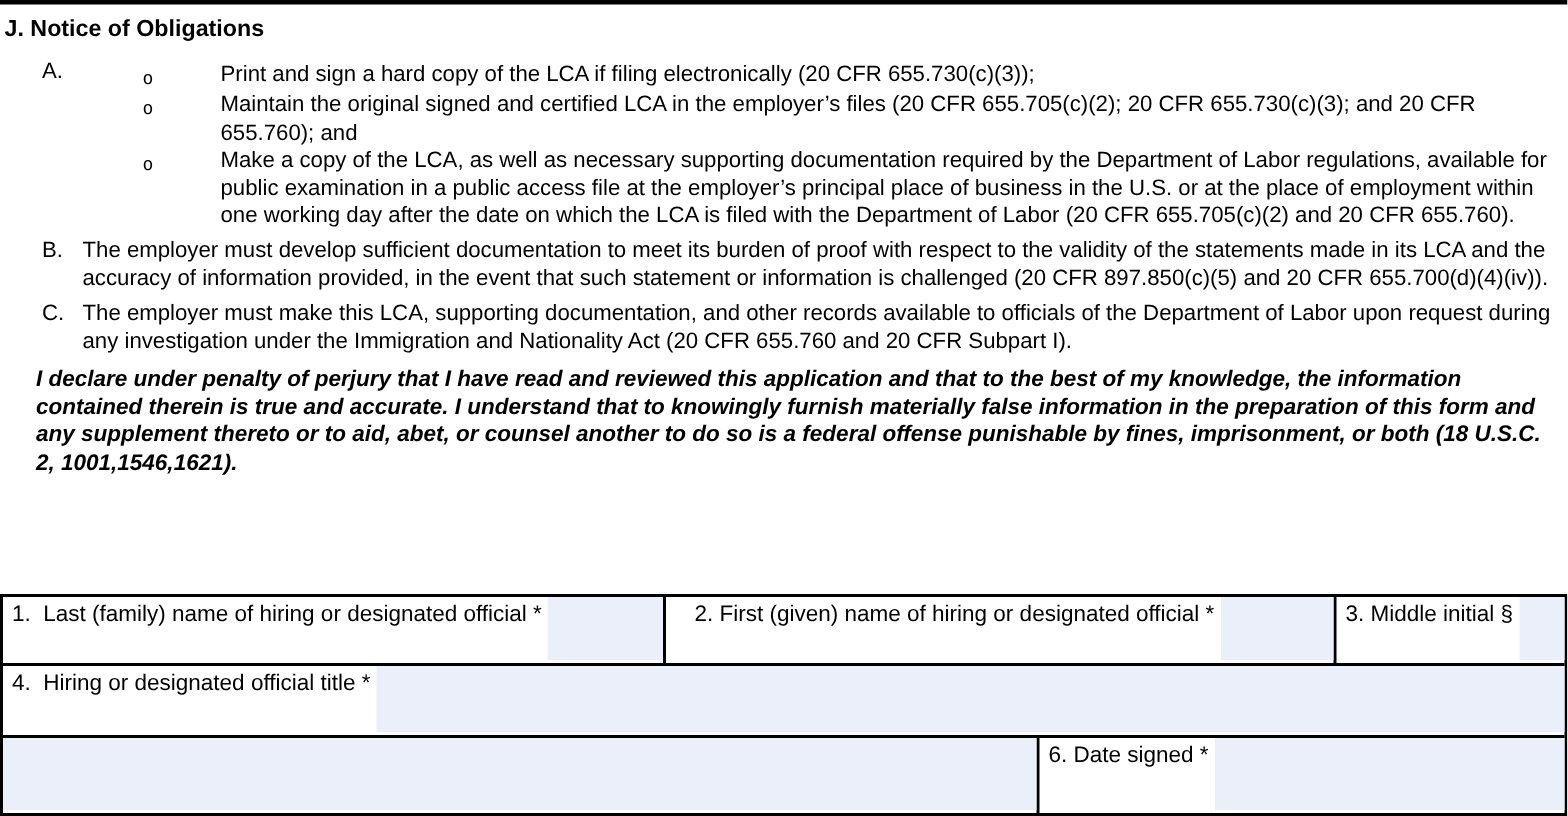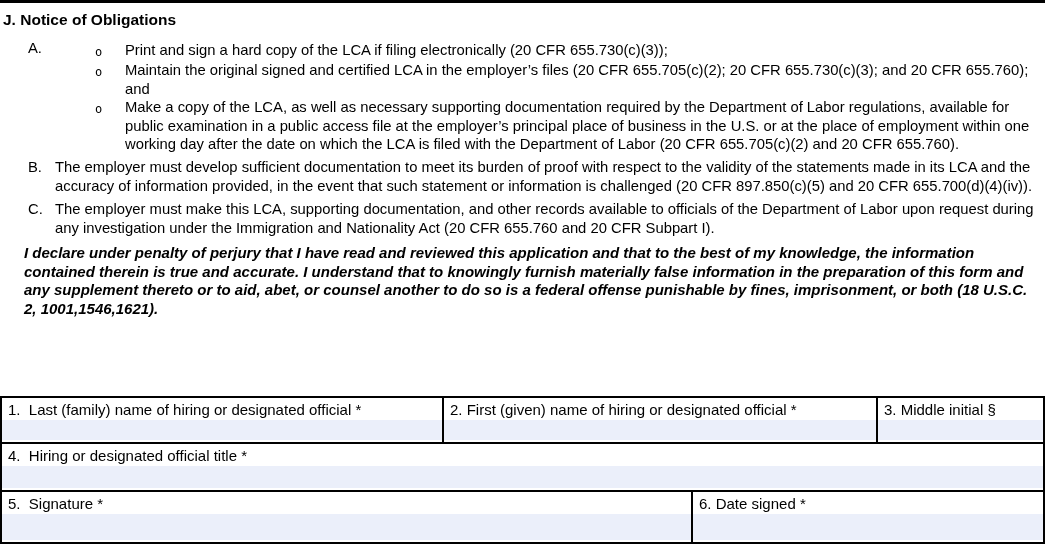--- a/index.html
+++ b/index.html
@@ -21,41 +21,41 @@
   .item { display:flex; margin-top:5px; }
   .item-marker { flex:none; width:27px; }
   .item-body { flex:1; max-width:985px; }
   .bullet-list { margin-top:2px; }
   .bullet { display:flex; }
   .bullet-marker {
     flex:none; width:30px; margin-left:40px;
     font-family:"DejaVu Sans Mono", monospace;
     font-size:12px; padding-top:2px;
   }
-  .bullet-text { flex:1; max-width:912px; }
+  .bullet-text { flex:1; max-width:912px;margin-left:22px; }
   .declaration {
     font-weight:bold; font-style:italic;
     font-size:15px; line-height:18.6px;
     margin:7px 8px 0 24px;
     max-width:1005px;
   }
   .fields-table {
     position:absolute; left:0; right:0; bottom:0;
     border:2px solid #000;
     background:#fff;
   }
   .frow { display:flex; border-bottom:2px solid #000; }
   .frow:last-child { border-bottom:none; }
   .frow-1 { height:46px; }
   .frow-2 { height:48px; }
   .frow-3 { height:50px; }
-  .fcell { display:flex; flex-direction:column; border-right:2px solid #000; }
+  .fcell { display:flex; flex-direction:row; border-right:2px solid #000; }
   .fcell:last-child { border-right:none; }
   .c-last   { flex:0 0 442px; }
-  .c-first  { flex:0 0 434px; }
+  .c-first  { flex:0 0 434px;margin-left:13px; }
   .c-middle { flex:1; }
   .c-title  { flex:1;justify-content:flex-end; }
   .c-sig    { flex:0 0 691px; }
   .c-date   { flex:1; }
   .flabel {
     font-size:15px; line-height:20px;
     padding:2px 4px 0 6px;
     white-space:pre;
   }
   .finput {
@@ -126,21 +126,20 @@
 
     <div class="frow frow-2">
       <div class="fcell c-title">
         <div class="flabel">4.  Hiring or designated official title *</div>
         <div class="finput" style="background: rgb(235, 239, 250);"></div>
       </div>
     </div>
 
     <div class="frow frow-3">
       <div class="fcell c-sig">
-        <div class="flabel">5.  Signature *</div>
         <div class="finput" style="background: rgb(235, 239, 250);"></div>
       </div>
       <div class="fcell c-date">
         <div class="flabel">6. Date signed *</div>
         <div class="finput" style="background: rgb(235, 239, 250);"></div>
       </div>
     </div>
 
   </div>
 

